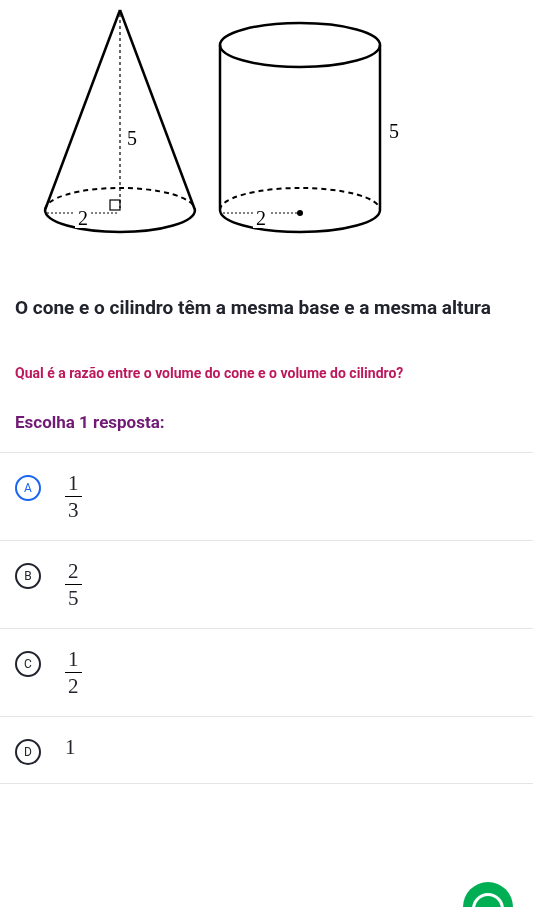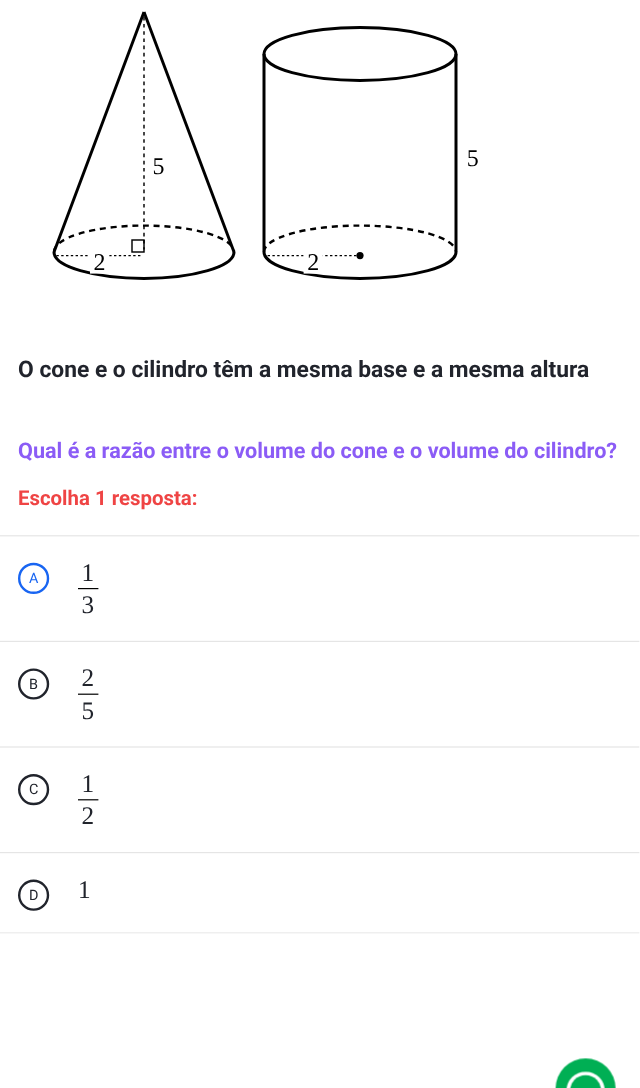--- a/index.html
+++ b/index.html
@@ -21,31 +21,31 @@
     .description {
       padding: 0 15px;
       font-size: 19px;
       color: #21242c;
       line-height: 1.5;
       margin-bottom: 40px;
       font-weight: bold;
     }
     .question {
       padding: 0 15px;
-      font-size: 18px;
-      color: #8b5cf6;
+      font-size: 14px;
+      color: #be185d;
       font-weight: 700;
       line-height: 1.5;
-      margin-bottom: 16px;
+      margin-bottom: 28px;
     }
     .instruction {
       padding: 0 15px;
       font-size: 17px;
       font-weight: 700;
-      color: #ef4444;
+      color: #701a75;
       margin-bottom: 20px;
     }
     .options {
       border-top: 1px solid #e5e5e5;
     }
     .option {
       display: flex;
       align-items: flex-start;
       padding: 18px 15px;
       border-bottom: 1px solid #e5e5e5;

